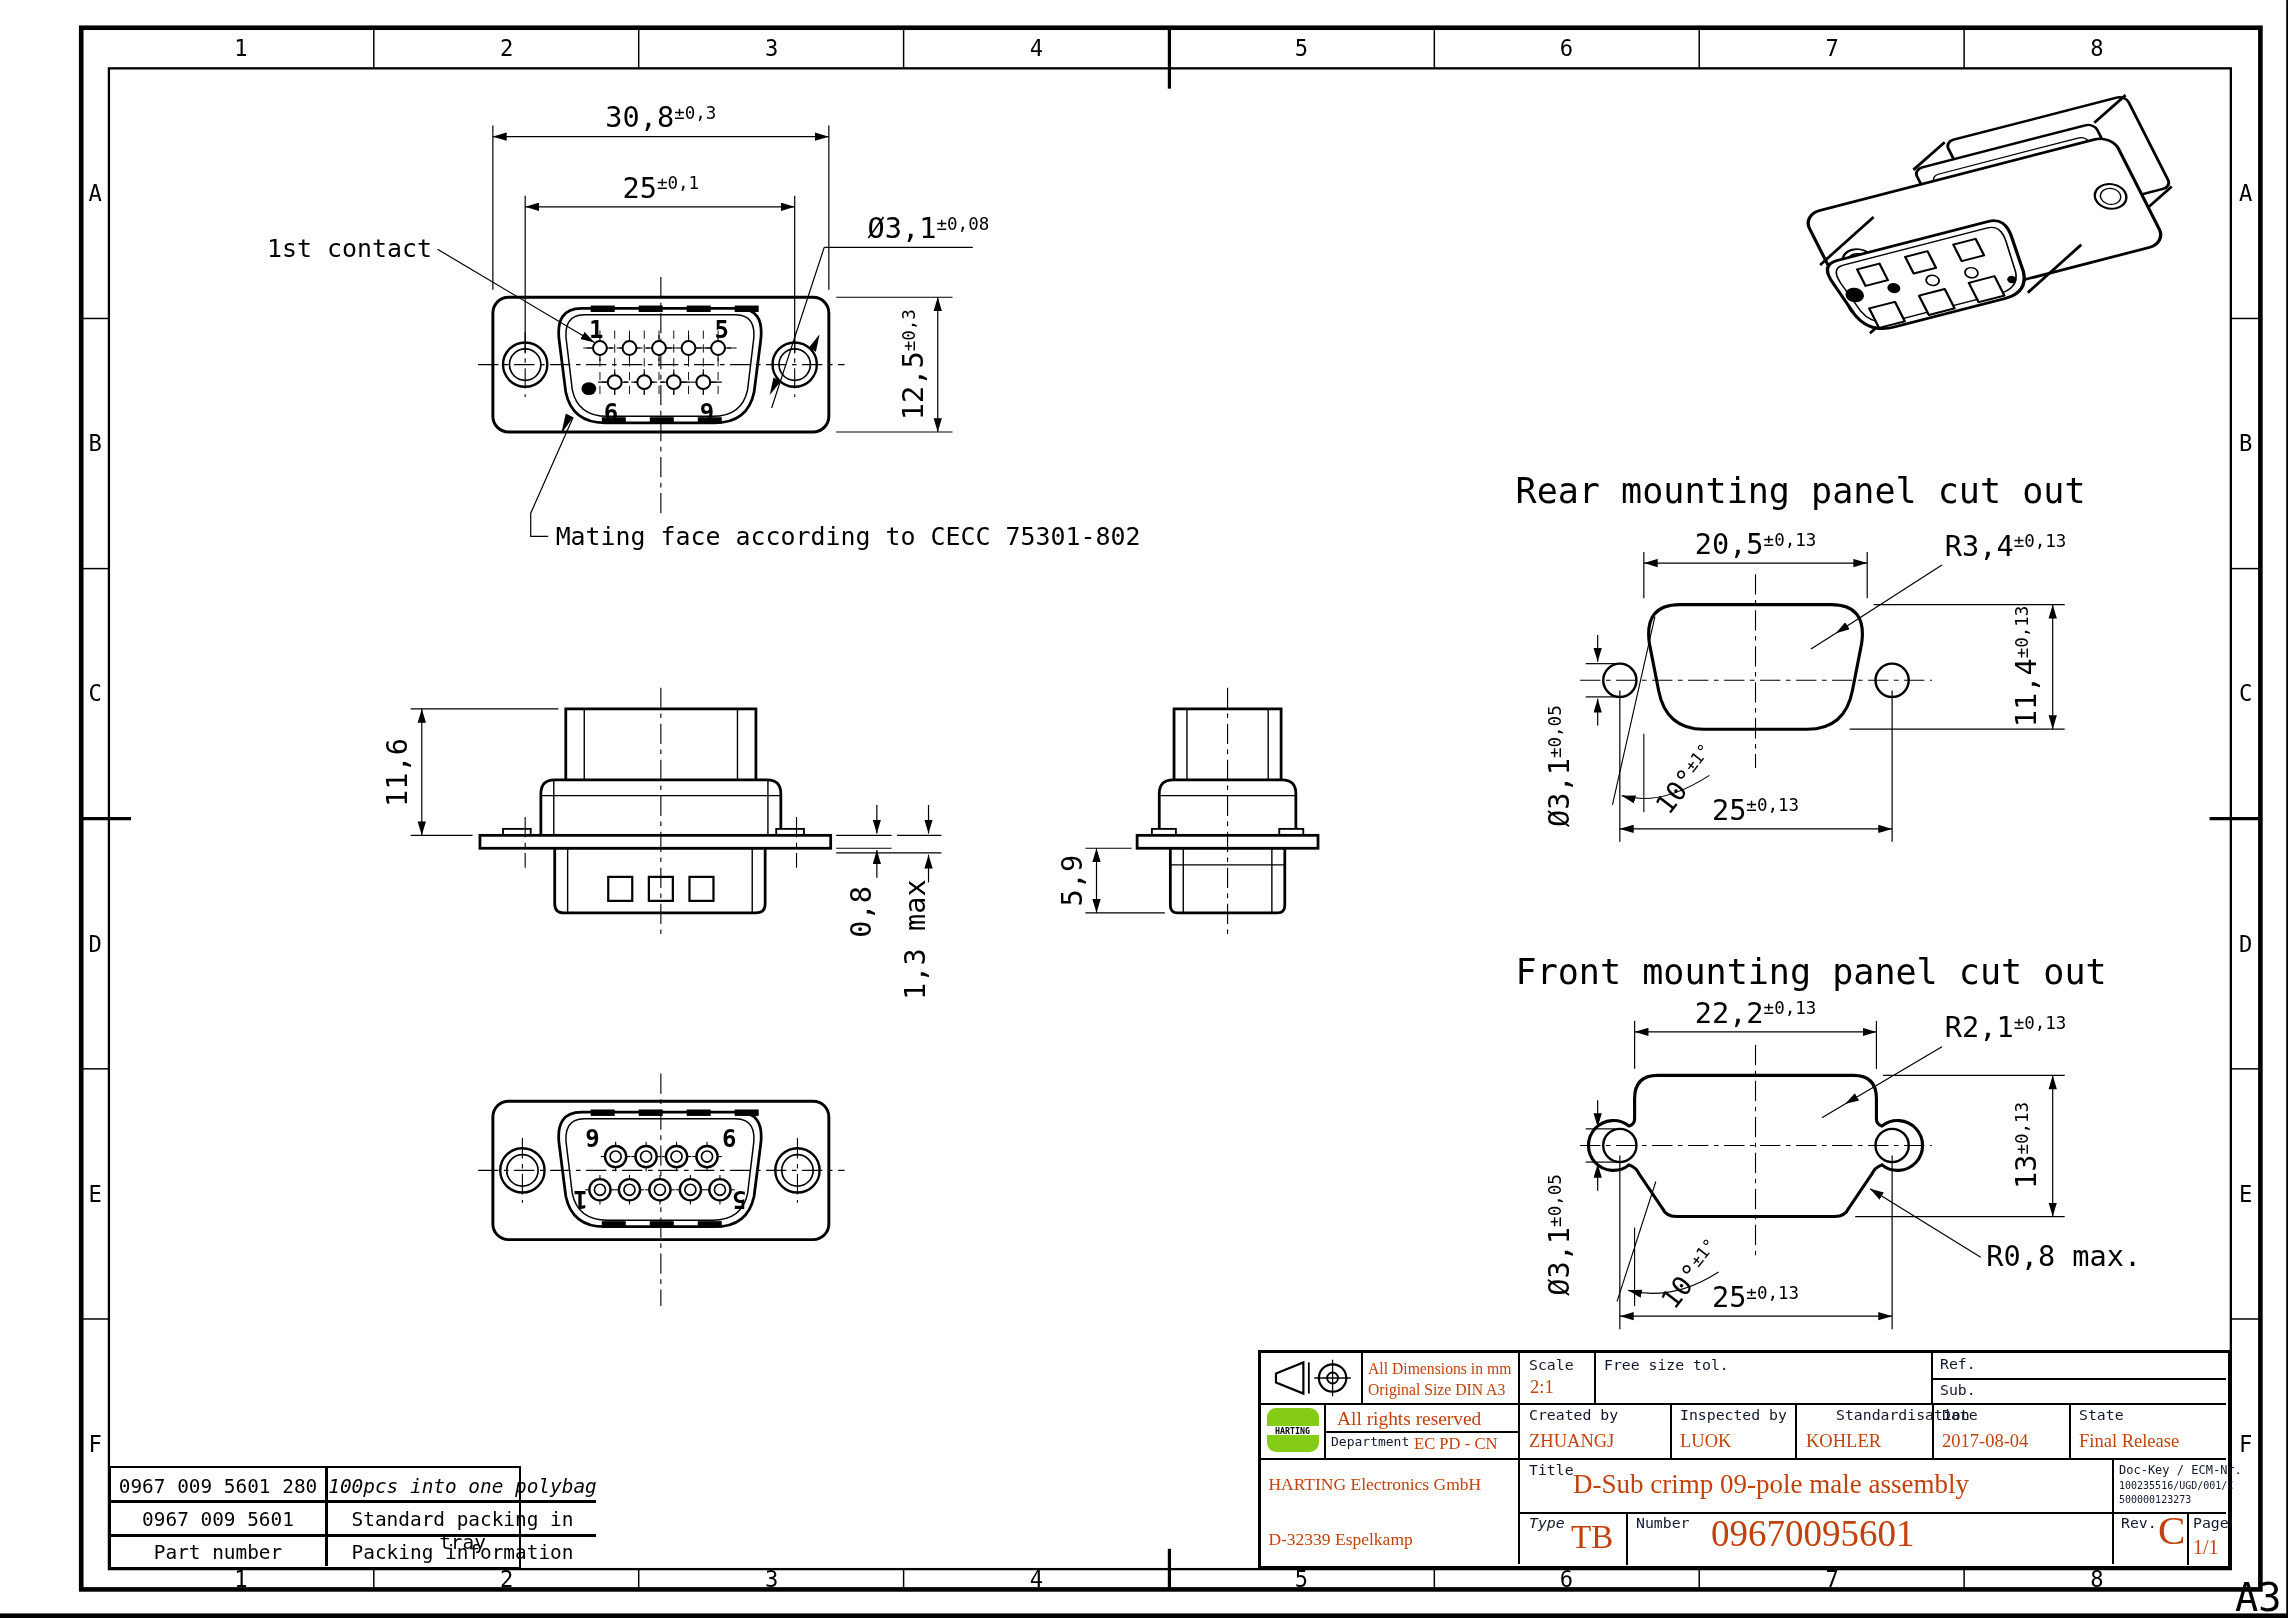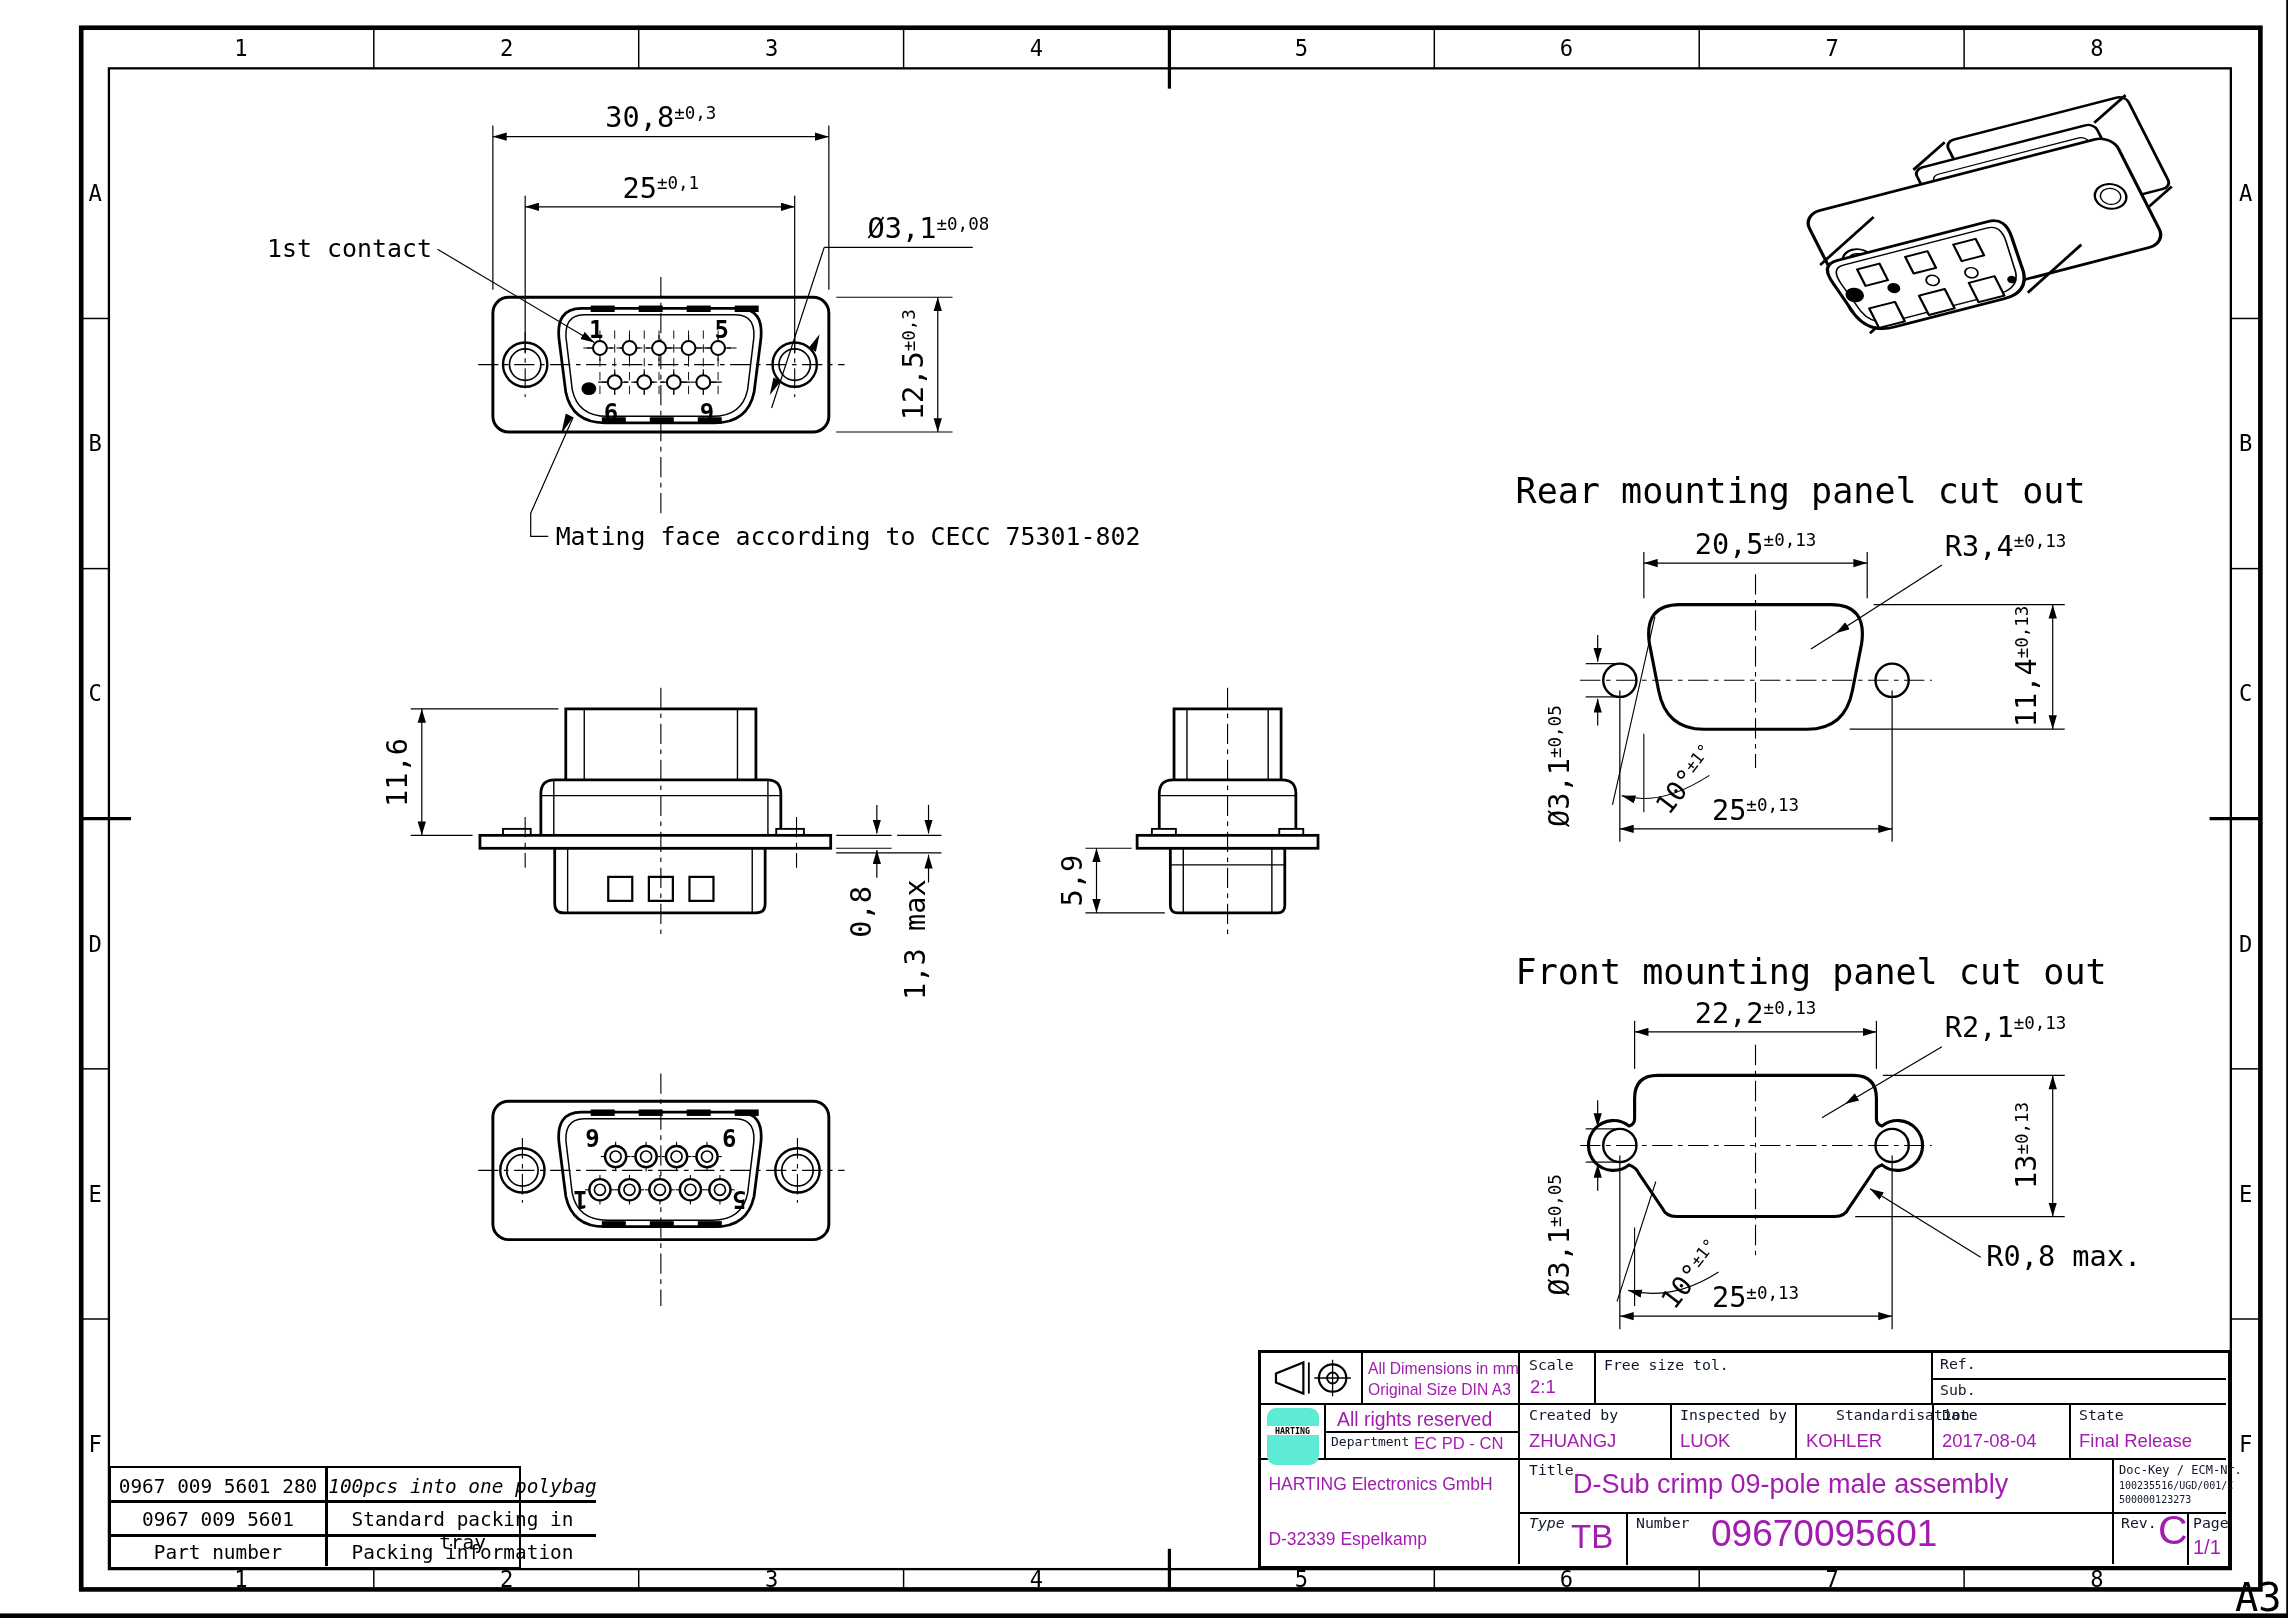--- a/index.html
+++ b/index.html
@@ -5,21 +5,21 @@
   html,body{margin:0;padding:0;background:#e8e8e8;}
   #sheet{position:relative;width:2289px;height:1619px;background:#ffffff;overflow:hidden;
          font-family:"DejaVu Sans Mono", monospace;}
   svg text{font-family:"DejaVu Sans Mono", monospace;fill:#000;}
   .abs{position:absolute;box-sizing:border-box;}
   
   #titleblock{left:1258px;top:1350px;width:973px;height:219px;border:3.7px solid #000;background:#fff;}
   #packtable{left:109px;top:1466px;width:412px;height:103px;border:2.8px solid #000;background:#fff;}
   .tb-line{position:absolute;background:#000;}
   .tb-lab{position:absolute;font-size:14.8px;line-height:14.8px;color:#0f172a;font-family:"DejaVu Sans Mono",monospace;white-space:nowrap;}
-  .tb-val{position:absolute;font-size:18.5px;line-height:18.5px;color:#a21caf;font-family:Liberation Sans, sans-serif;white-space:nowrap;}
+  .tb-val{position:absolute;font-size:18.5px;line-height:18.5px;color:#c2410c;font-family:Liberation Serif, serif;white-space:nowrap;}
   .pk-cell{position:absolute;font-size:19.4px;color:#000;text-align:center;font-family:"DejaVu Sans Mono",monospace;}
 </style>
 </head>
 <body>
 
 <div id="sheet">
 
 <svg width="2289" height="1619" viewBox="0 0 2480 1754">
   <defs>
     <marker id="ae" orient="auto" markerUnits="userSpaceOnUse" markerWidth="17" markerHeight="10" refX="15" refY="4.5">
@@ -503,21 +503,21 @@
     <line x1="70" y1="3" x2="70" y2="43" stroke="#000" stroke-width="1.4"></line>
   </svg>
   <div class="tb-val" style="left:107px;top:6.5px;font-size:15.7px;">All Dimensions in mm</div>
   <div class="tb-val" style="left:107px;top:28px;font-size:15.7px;">Original Size DIN A3</div>
   <div class="tb-lab" style="left:268px;top:4.6px;">Scale</div>
   <div class="tb-val" style="left:269px;top:25px;">2:1</div>
   <div class="tb-lab" style="left:343px;top:4.6px;">Free size tol.</div>
   <div class="tb-lab" style="left:679px;top:3.7px;">Ref.</div>
   <div class="tb-lab" style="left:679px;top:29.5px;">Sub.</div>
 
-  <div class="abs" style="left:5.5px;top:55px;width:52px;height:57px;background:#5eead4;border-radius:9.2px;">
+  <div class="abs" style="left:5.5px;top:55px;width:52px;height:44px;background:#84cc16;border-radius:9.2px;">
     <div class="abs" style="left:0;top:17.5px;width:52px;height:9.2px;background:#fff;"></div>
     <div class="abs" style="left:0;top:17.5px;width:52px;font-size:8.3px;font-weight:bold;text-align:center;letter-spacing:0;color:#000;">HARTING</div>
   </div>
   <div class="tb-val" style="left:76px;top:57px;font-size:19.4px;">All rights reserved</div>
   <div class="tb-lab" style="left:70px;top:82px;font-size:13px;">Department</div>
   <div class="tb-val" style="left:153px;top:82px;font-size:16.6px;">EC PD - CN</div>
 
   <div class="tb-lab" style="left:268px;top:55px;">Created by</div>
   <div class="tb-val" style="left:268px;top:79px;">ZHUANGJ</div>
   <div class="tb-lab" style="left:419px;top:55px;">Inspected by</div>

